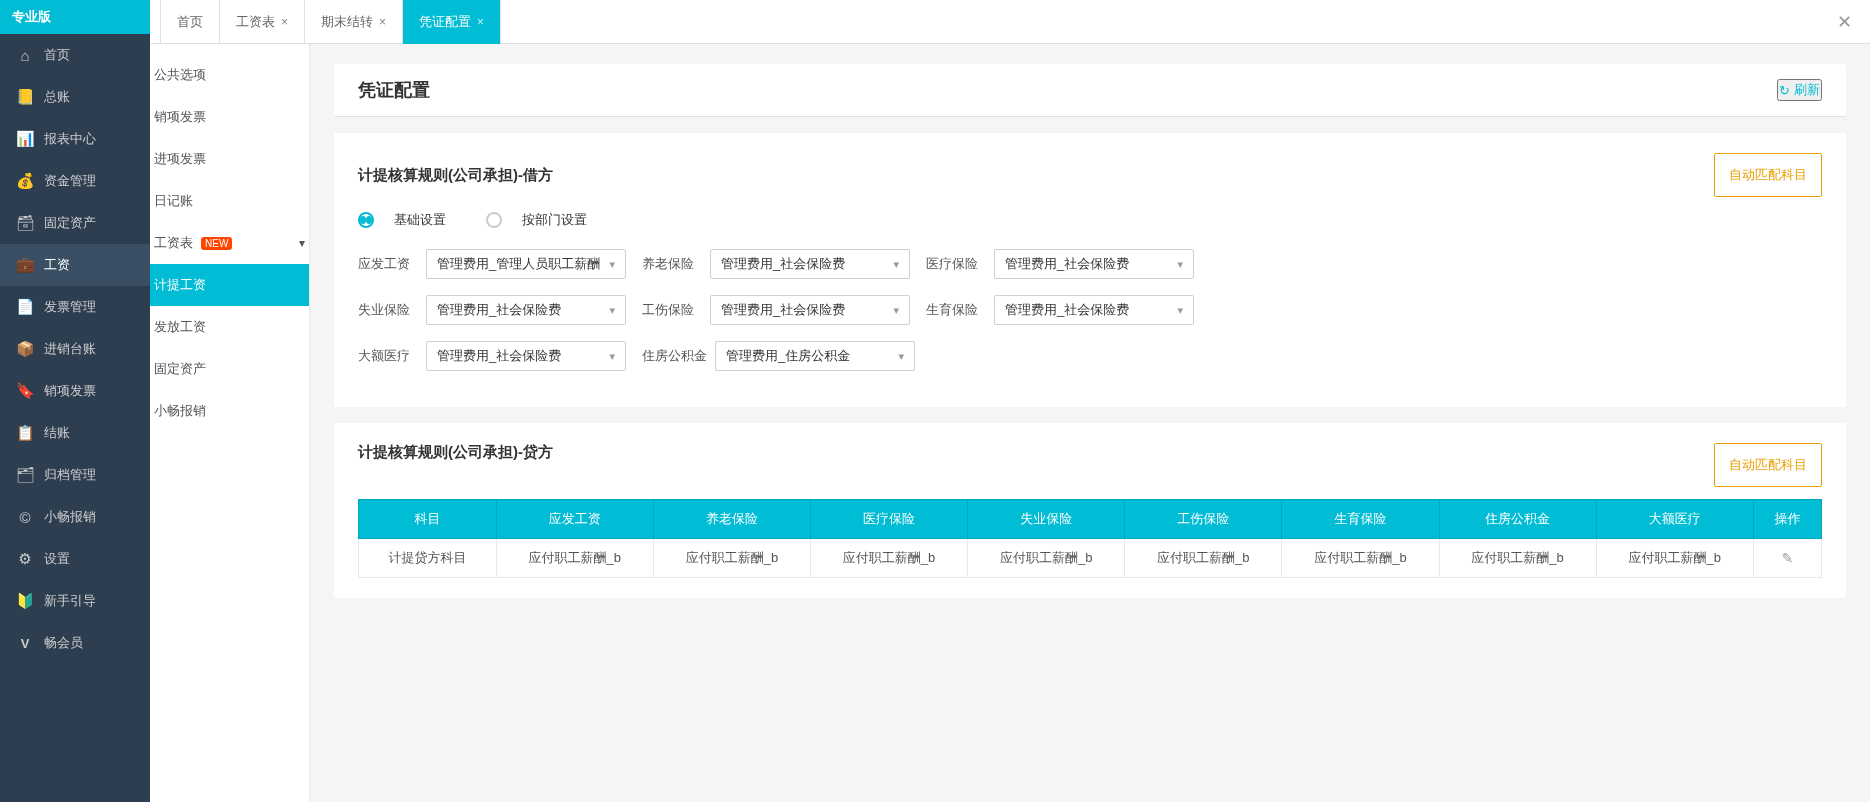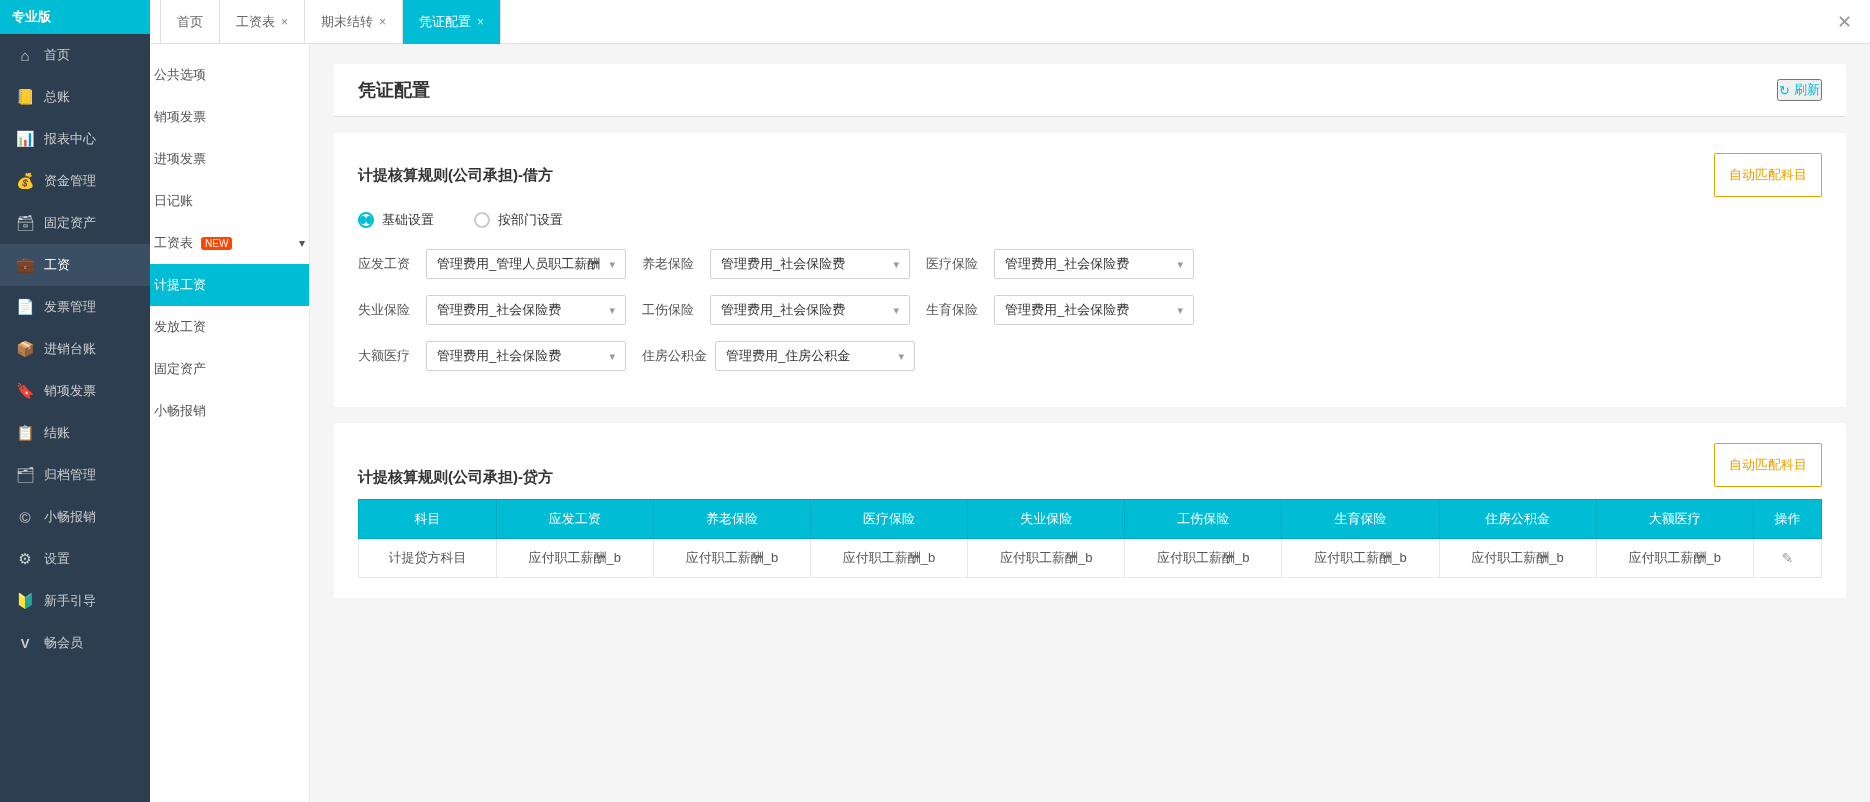--- a/index.html
+++ b/index.html
@@ -41,39 +41,39 @@
     
     .right-content { flex: 1; overflow-y: auto; padding: 20px 24px; background: #f5f5f5; }
 
     
     .section { background: white; padding: 20px 24px; margin-bottom: 16px; border-radius: 2px; }
     .section-title { font-size: 15px; font-weight: bold; color: #333; margin-bottom: 14px; display: flex; align-items: center; justify-content: space-between; }
     .note-text { color: #e8a000; font-size: 13px; margin-bottom: 16px; }
 
     
     .radio-group { display: flex; gap: 40px; margin-bottom: 20px; align-items: center; }
-    .radio-item { display: flex; align-items: center; gap: 8px; cursor: pointer; font-size: 13px; color: #333; }
+    .radio-item { display: flex; align-items: center; gap: 20px; cursor: pointer; font-size: 13px; color: #333; }
     .radio-circle { width: 16px; height: 16px; border-radius: 50%; border: 2px solid #ccc; display: flex; align-items: center; justify-content: center; }
     .radio-circle.selected { border-color: #00bcd4; }
     .radio-circle.selected::after { content: ''; width: 8px; height: 8px; border-radius: 50%; background: #00bcd4; }
 
     
     .form-row { display: flex; align-items: center; gap: 16px; margin-bottom: 16px; flex-wrap: wrap; }
     .form-field { display: flex; align-items: center; gap: 8px; }
     .form-label { font-size: 13px; color: #555; white-space: nowrap; min-width: 60px; }
     .form-select { display: flex; align-items: center; border: 1px solid #d0d0d0; border-radius: 2px; padding: 5px 10px; font-size: 13px; color: #333; background: white; cursor: pointer; min-width: 200px; justify-content: space-between; gap: 8px; }
     .form-select .select-text { flex: 1; }
     .form-select .select-arrow { color: #999; font-size: 11px; }
 
     
     .auto-match-btn { border: 1px solid #e8a000; color: #e8a000; background: white; padding: 12px 14px; font-size: 13px; cursor: pointer; border-radius: 2px; white-space: nowrap; }
 
     
     .table-section { background: white; padding: 20px 24px; border-radius: 2px; }
-    .table-header-row { display: flex; align-items: flex-end; justify-content: space-between; margin-bottom: 12px; gap: 24px; }
+    .table-header-row { display: flex; align-items: flex-start; justify-content: space-between; margin-bottom: 12px; gap: 24px; }
 
     
     .data-table { width: 100%; border-collapse: collapse; font-size: 13px; }
     .data-table thead tr { background: #00bcd4; color: white; }
     .data-table th { padding: 10px 12px; text-align: center; font-weight: normal; font-size: 13px; border: 1px solid #00a8bf; }
     .data-table tbody tr { background: white; margin-left: 14px; }
     .data-table tbody tr:nth-child(even) { background: #fafafa; }
     .data-table td { padding: 10px 12px; text-align: center; border: 1px solid #e8e8e8; color: #555; font-size: 13px; }
     .edit-icon { color: #999; cursor: pointer; font-size: 14px; }
   </style>

